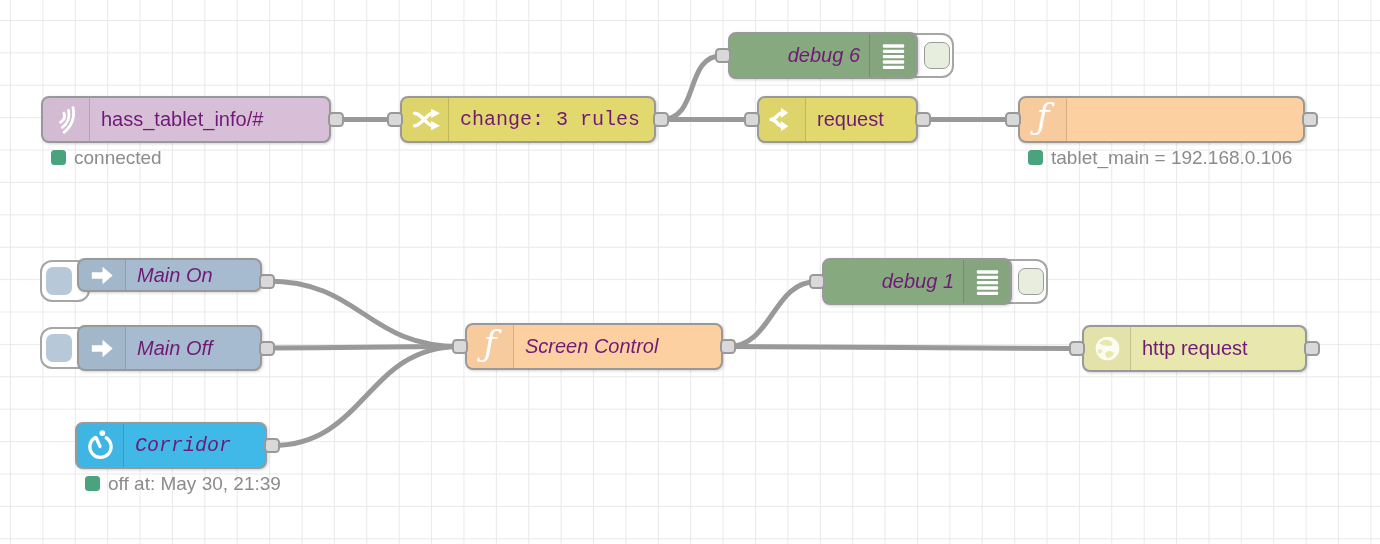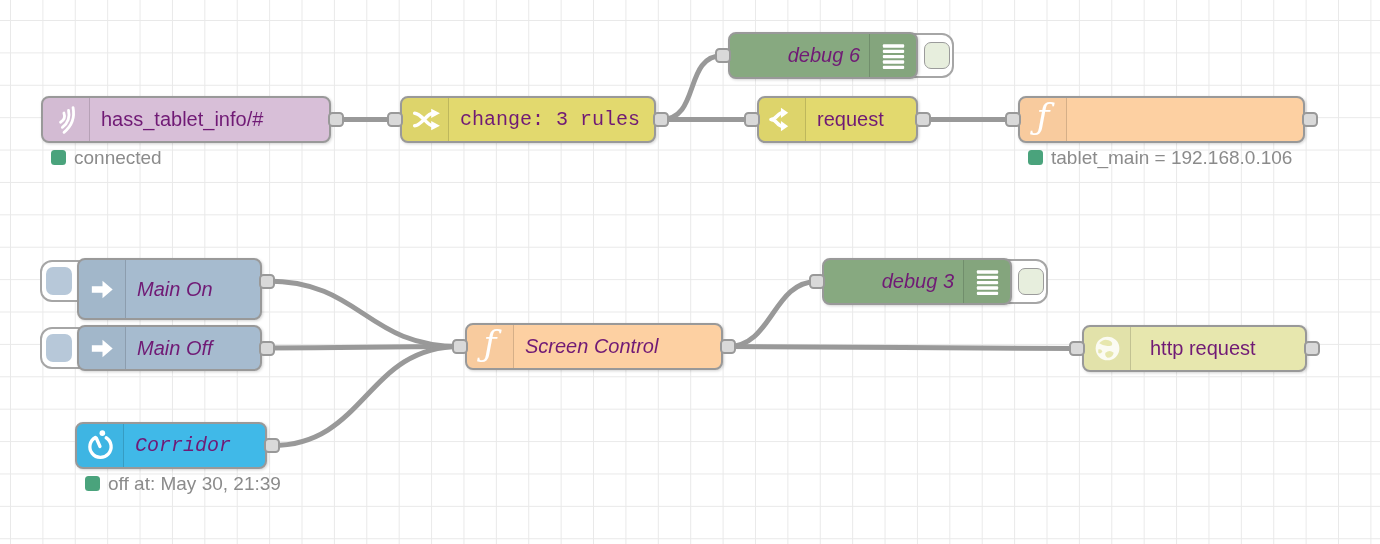--- a/index.html
+++ b/index.html
@@ -116,21 +116,21 @@
       <div class="icon-region left">
         <span class="fn-glyph">ƒ</span>
       </div>
     </div>
     <div class="port" style="left: 1005px; top: 112px;"></div>
     <div class="port" style="left: 1302px; top: 112px;"></div>
     <div class="status-dot" style="left: 1028px; top: 150px; background: rgb(74, 163, 124);"></div>
     <div class="status-text" style="left: 1051px; top: 150px;">tablet_main = 192.168.0.106</div>
     <div class="aux-outer" style="left: 40px; top: 260px; width: 50px; height: 42px;"></div>
     <div class="aux-inner" style="left: 46px; top: 267px; width: 26px; height: 28px; background: rgb(183, 200, 217);"></div>
-    <div class="node" style="left: 77px; top: 258px; width: 185px; height: 62px; background: rgb(166, 187, 207);">
+    <div class="node" style="left: 77px; top: 258px; width: 185px; height: 34px; background: rgb(166, 187, 207);">
       <div class="icon-region left">
         <svg width="31" height="31" viewBox="0 0 32 32">
           <polygon points="5,12.7 16,12.7 16,7 26.5,16 16,25 16,19.3 5,19.3" fill="#fff"></polygon>
         </svg>
       </div>
       <div class="node-label italic" style="left: 58px; right: 8px;">Main On</div>
     </div>
     <div class="port" style="left: 259px; top: 273.5px;"></div>
     <div class="aux-outer" style="left: 40px; top: 327px; width: 50px; height: 42px;"></div>
     <div class="aux-inner" style="left: 46px; top: 334px; width: 26px; height: 28px; background: rgb(183, 200, 217);"></div>
@@ -171,29 +171,29 @@
         <svg width="31" height="31" viewBox="0 0 32 32">
           <g fill="#fff">
             <rect x="5" y="4.5" width="22" height="3.4" rx="1"></rect>
             <rect x="5" y="10" width="22" height="3.4" rx="1"></rect>
             <rect x="5" y="15.5" width="22" height="3.4" rx="1"></rect>
             <rect x="5" y="21" width="22" height="3.4" rx="1"></rect>
             <rect x="5" y="26.5" width="22" height="3.4" rx="1"></rect>
           </g>
         </svg>
       </div>
-      <div class="node-label italic" style="left: 8px; right: 56px; justify-content: flex-end;">debug 3</div>
+      <div class="node-label italic" style="left: 8px; right: 56px; justify-content: flex-end;">debug 1</div>
     </div>
     <div class="port" style="left: 809px; top: 274px;"></div>
     <div class="node" style="left: 1082px; top: 325px; width: 225px; height: 47px; background: rgb(231, 231, 174);">
       <div class="icon-region left">
         <svg width="33" height="33" viewBox="0 0 32 32">
           <circle cx="16" cy="16" r="11.5" fill="#ffffff" opacity="0.85"></circle>
           <path d="M8 11 Q12 6 17 8 Q22 10 20 13 Q14 15 8 11 Z" fill="#e7e7ae"></path>
           <path d="M14 20 Q18 17 22 20 Q21 25 16 25 Q13 23 14 20 Z" fill="#e7e7ae"></path>
           <path d="M7 17 Q10 16 11 19 Q9 22 7 20 Z" fill="#e7e7ae"></path>
         </svg>
       </div>
-      <div class="node-label" style="left: 58px; right: 7px; margin-left: 8px;">http request</div>
+      <div class="node-label" style="left: 58px; right: 7px;">http request</div>
     </div>
     <div class="port" style="left: 1069px; top: 341px;"></div>
     <div class="port" style="left: 1304px; top: 341px;"></div>
   </div>
 
 </body></html>

